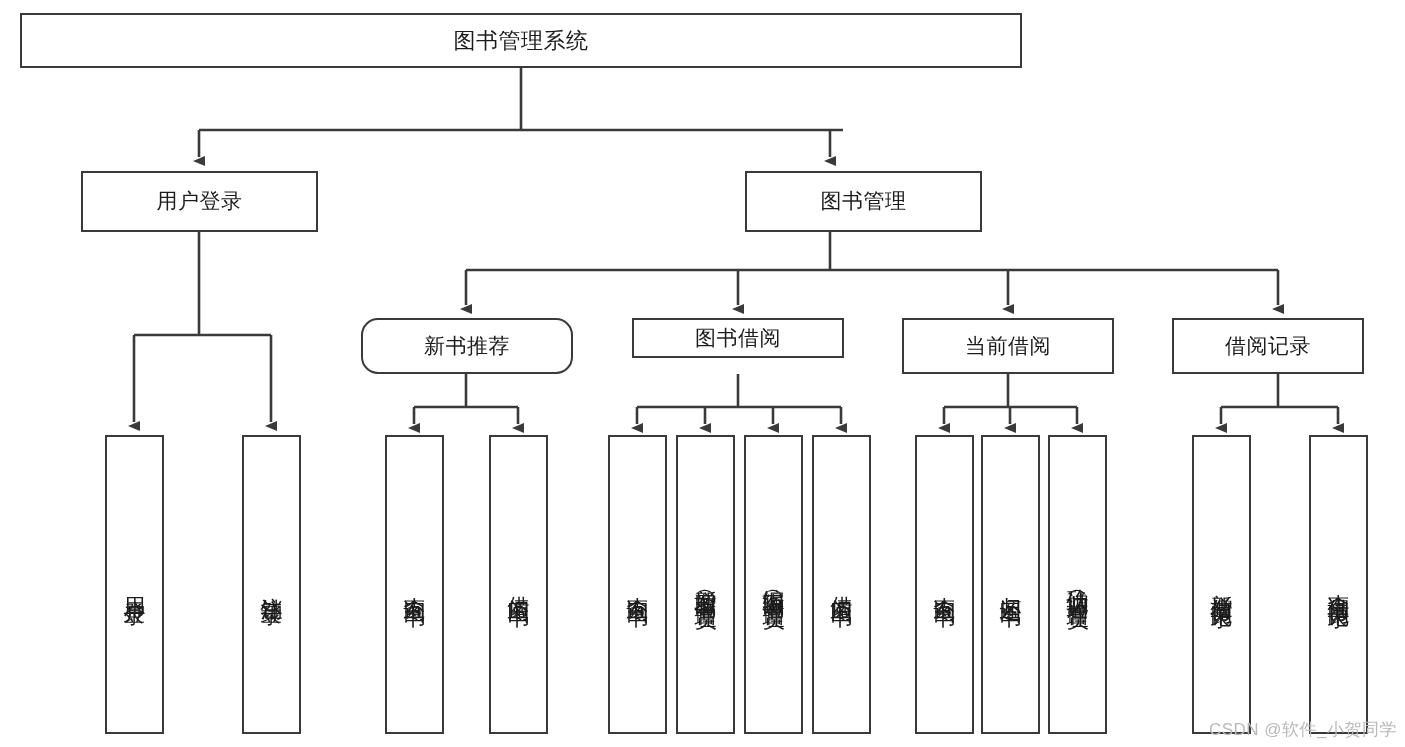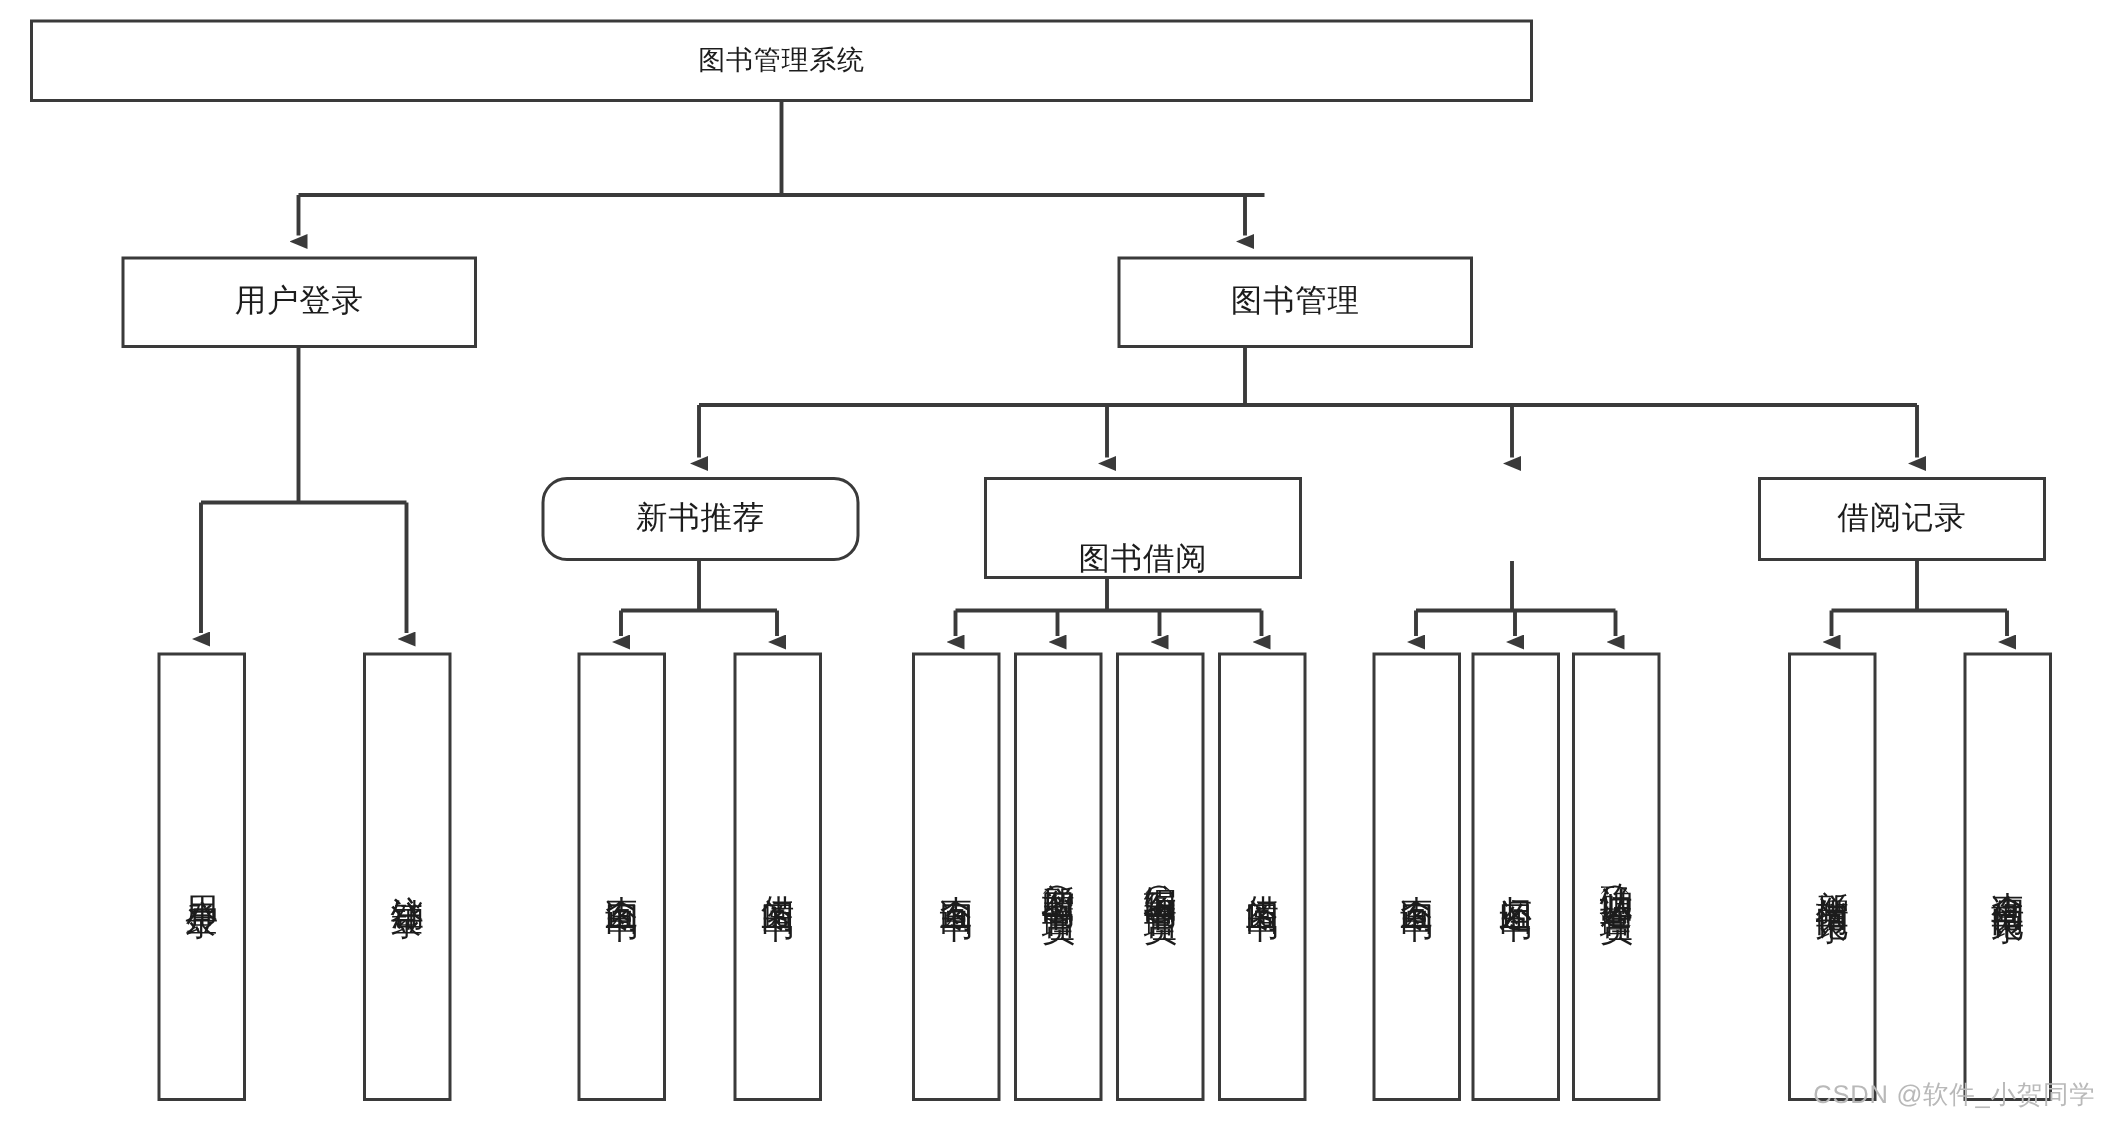--- a/index.html
+++ b/index.html
@@ -41,21 +41,21 @@
     text-align: center;
     line-height: 1.05;
   }
   
   .node.h .label {
     font-size: 21px;
     letter-spacing: 0.5px;
     white-space: nowrap;
   }
   .node.root .label {
-    font-size: 18px;
+    font-size: 22px;
   }
   
   .node.v {
     align-items: center;
     justify-content: center;
   }
   .node.v .label {
     writing-mode: vertical-rl;
     text-orientation: upright;
     font-size: 22px;
@@ -137,22 +137,25 @@
   <div class="node h" style="left:81px; top:171px; width:237px; height:61px;">
     <span class="label">用户登录</span>
   </div>
   <div class="node h" style="left:711px; top:171px; width:237px; height:61px;margin-left:34px;">
     <span class="label">图书管理</span>
   </div>
 
   <div class="node h" style="left:361px; top:318px; width:212px; height:56px;border-radius:17px;">
     <span class="label">新书推荐</span>
   </div>
-  <div class="node h" style="left:656px; top:318px; width:212px; height:68px;align-items:flex-end;">
+  <div class="node h" style="left:632px; top:318px; width:212px; height:40px;">
     <span class="label">图书借阅</span>
+  </div>
+  <div class="node h" style="left:902px; top:318px; width:212px; height:56px;">
+    <span class="label">当前借阅</span>
   </div>
   <div class="node h" style="left:1172px; top:318px; width:192px; height:56px;">
     <span class="label">借阅记录</span>
   </div>
 
   <div class="node v" style="left:105px; top:435px; width:59px; height:299px;">
     <span class="label">用户登录</span>
   </div>
   <div class="node v" style="left:242px; top:435px; width:59px; height:299px;">
     <span class="label">注销登录</span>

